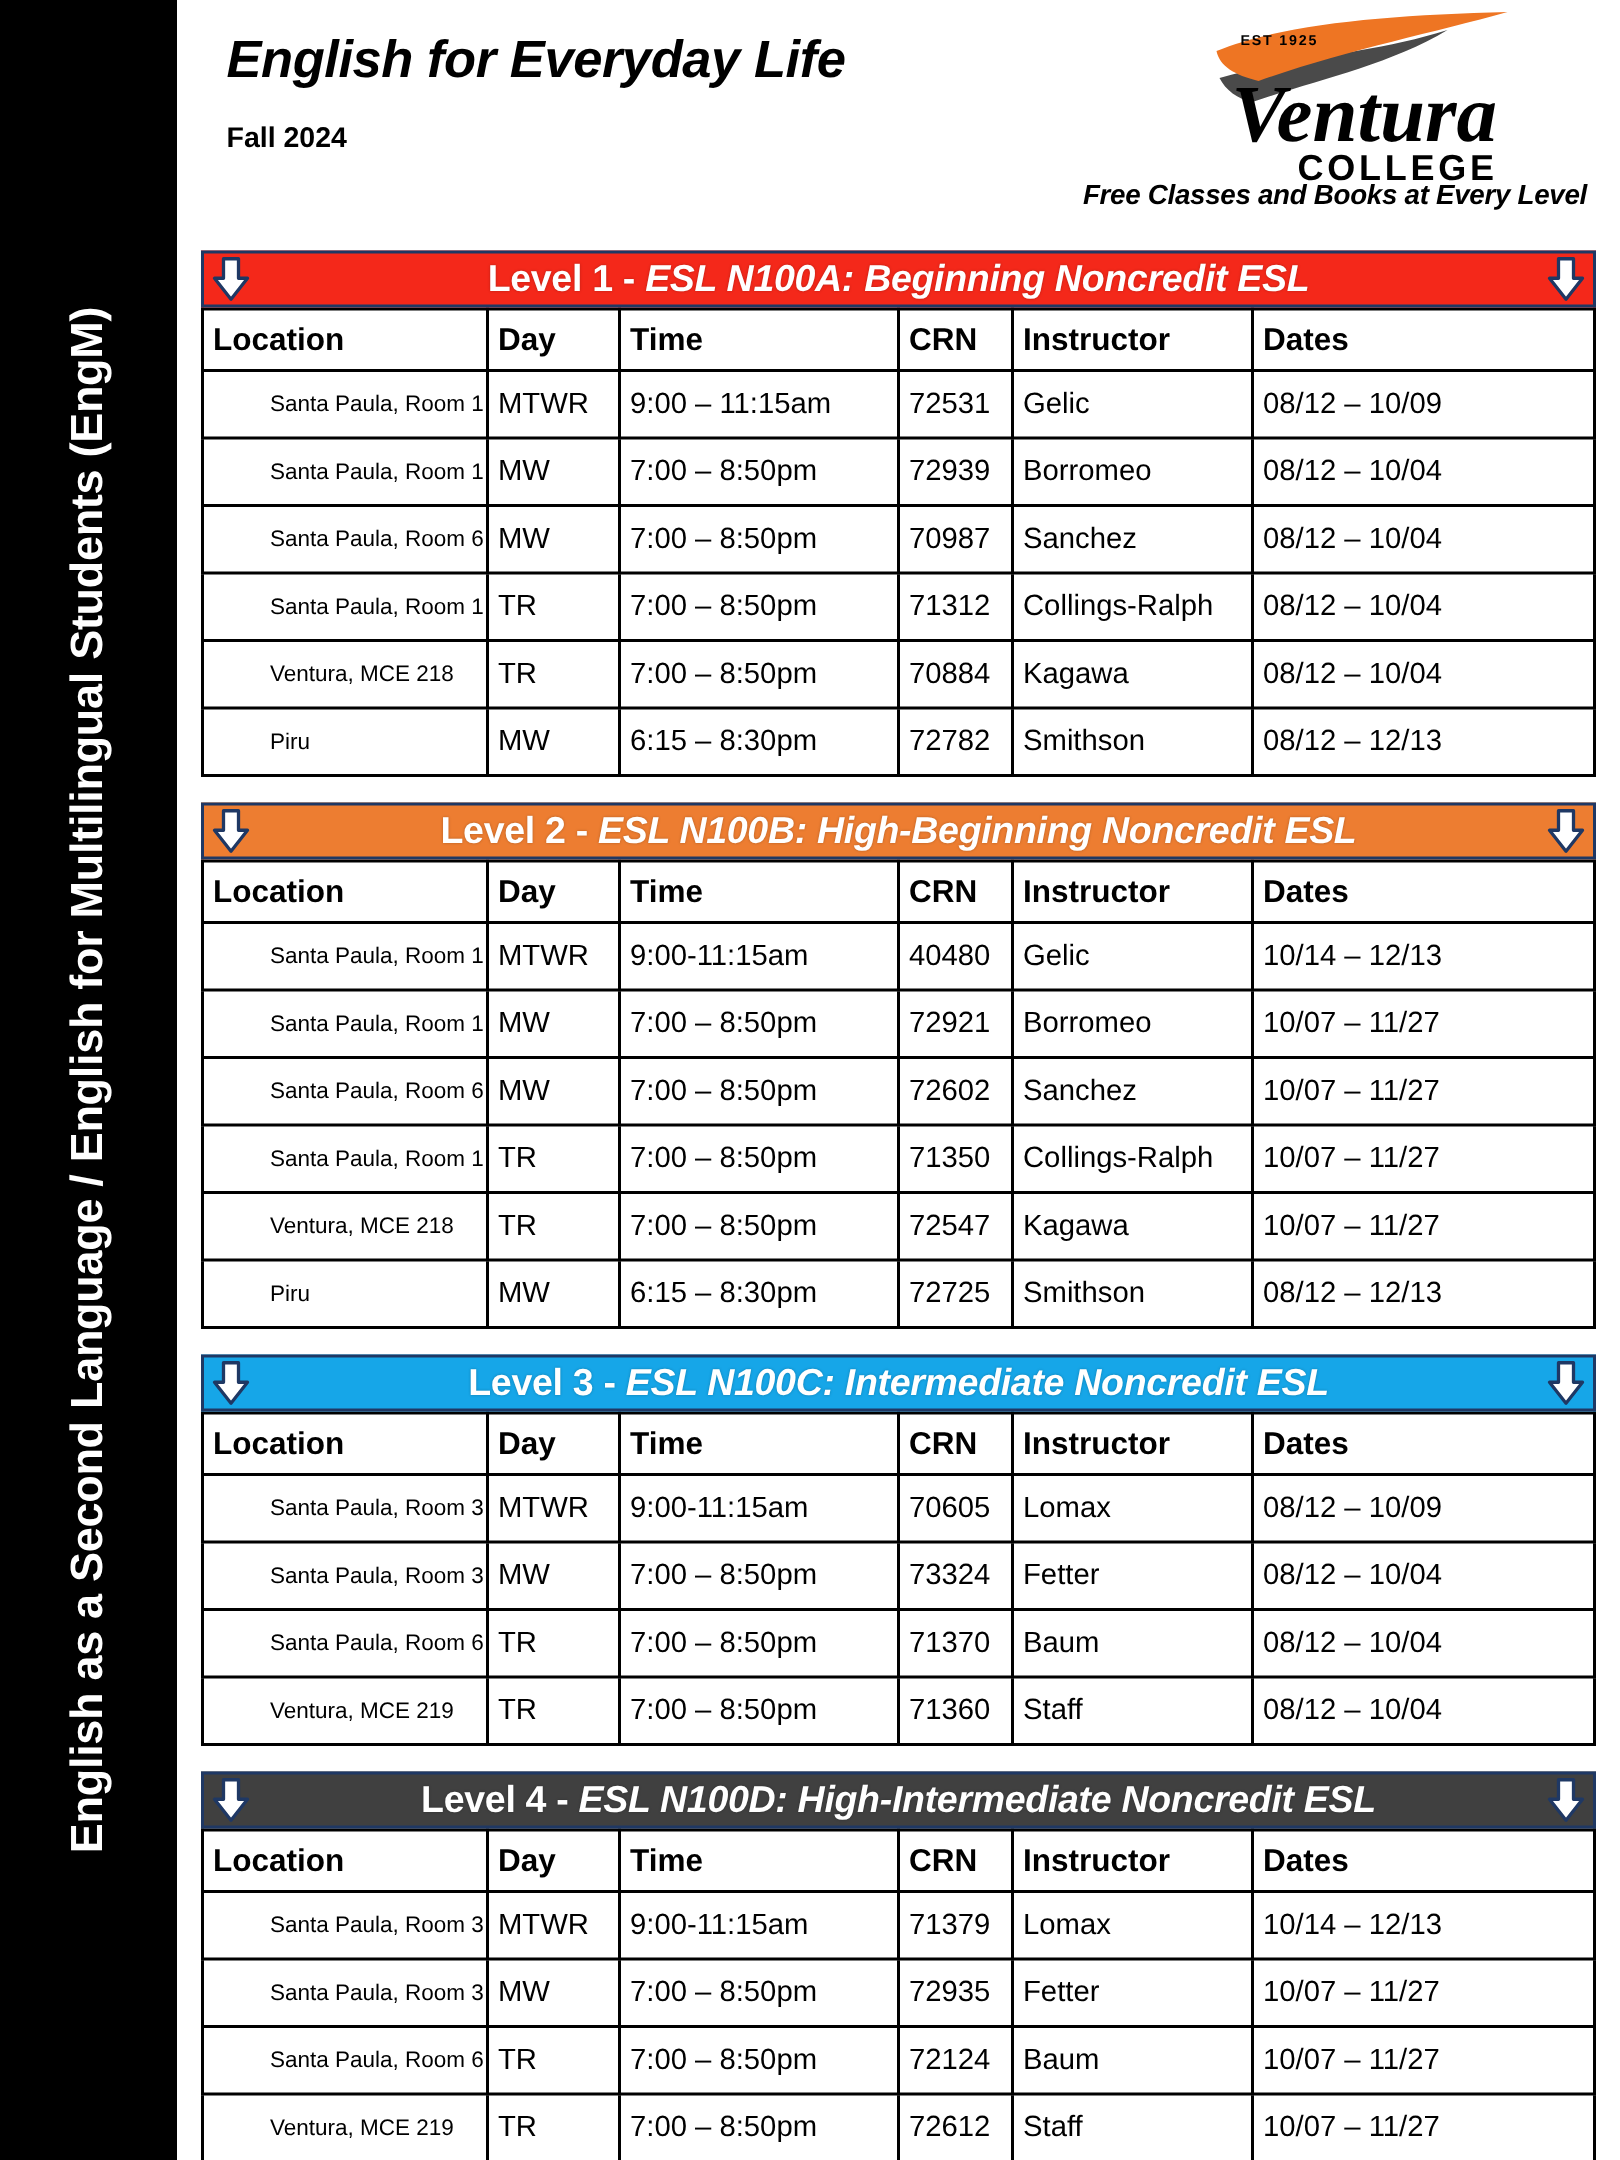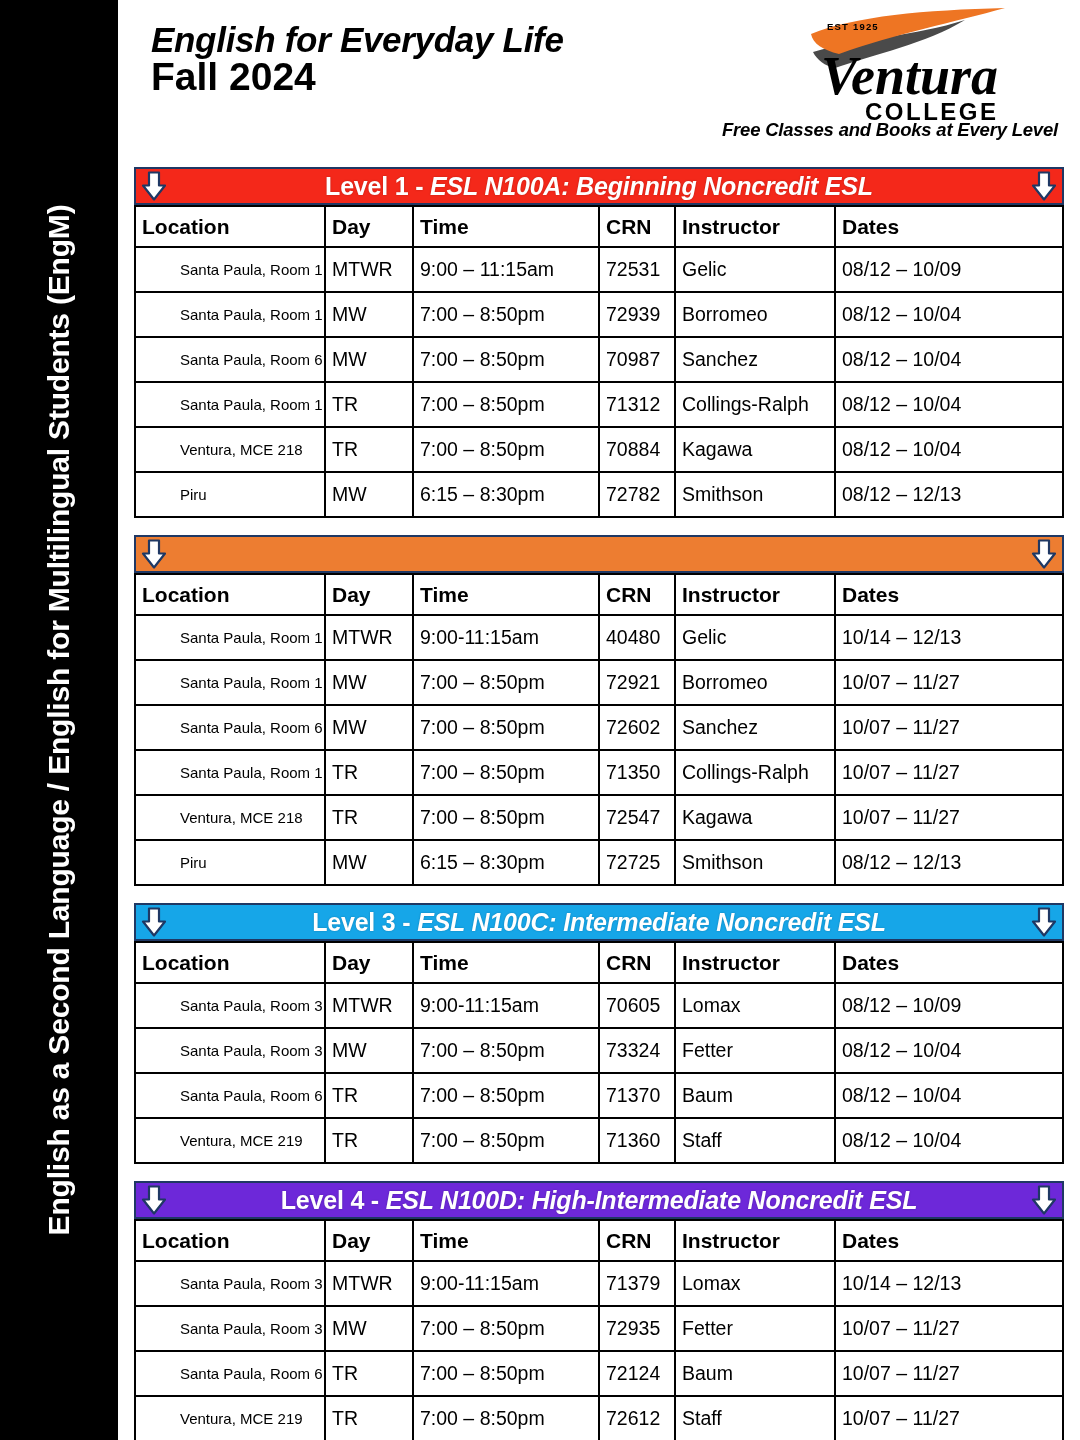--- a/index.html
+++ b/index.html
@@ -38,22 +38,22 @@
   }
 
   
   #header{position:relative;height:150px;}
   #title-block{position:absolute;left:33px;top:22px;}
   #doc-title{
     font-size:35px;font-weight:bold;font-style:italic;
     color:#000;letter-spacing:-0.3px;line-height:1;
   }
   #doc-term{
-    font-size:39px;font-weight:bold;color:#000;
-    line-height:1;
+    font-size:19px;font-weight:bold;color:#000;
+    margin-top:26px;line-height:1;
   }
 
   #logo-block{position:absolute;right:22px;top:8px;width:290px;height:135px;}
   #logo-svg{position:absolute;right:38px;top:0;}
   #tagline{
     position:absolute;right:0;bottom:2px;
     font-size:18.5px;font-weight:bold;font-style:italic;
     color:#000;white-space:nowrap;letter-spacing:-0.2px;
   }
 
@@ -77,21 +77,21 @@
   .arrow{
     position:absolute;top:50%;transform:translateY(-50%);
     width:28px;height:31px;
   }
   .arrow.left{left:4px;}
   .arrow.right{right:4px;}
 
   .bn-l1{background:#f4281a;}
   .bn-l2{background:#ed7d31;}
   .bn-l3{background:#16a6e8;}
-  .bn-l4{background:#6d28d9;}
+  .bn-l4{background:#404040;}
 
   
   table.sched{
     border-collapse:collapse;
     margin:0 16px;
     width:calc(100% - 32px);
     table-layout:fixed;
     background:#fff;
   }
   table.sched td, table.sched th{
@@ -242,20 +242,21 @@
             <td>72782</td>
             <td>Smithson</td>
             <td>08/12 – 12/13</td>
           </tr>
         </tbody>
       </table>
       <div class="banner bn-l2">
         <span class="arrow left"><svg width="28" height="31" viewBox="0 0 28 31">
             <path d="M9 2 L19 2 L19 15 L25 15 L14 29 L3 15 L9 15 Z" fill="#ffffff" stroke="#1f3864" stroke-width="2.2" stroke-linejoin="round"></path>
           </svg></span>
+        <span class="banner-text"><span class="lv">Level 2 - </span><span class="code">ESL N100B: High-Beginning Noncredit ESL</span></span>
         <span class="arrow right"><svg width="28" height="31" viewBox="0 0 28 31">
             <path d="M9 2 L19 2 L19 15 L25 15 L14 29 L3 15 L9 15 Z" fill="#ffffff" stroke="#1f3864" stroke-width="2.2" stroke-linejoin="round"></path>
           </svg></span>
       </div>
       <table class="sched">
         <colgroup>
           <col class="c-loc">
           <col class="c-day">
           <col class="c-time">
           <col class="c-crn">

